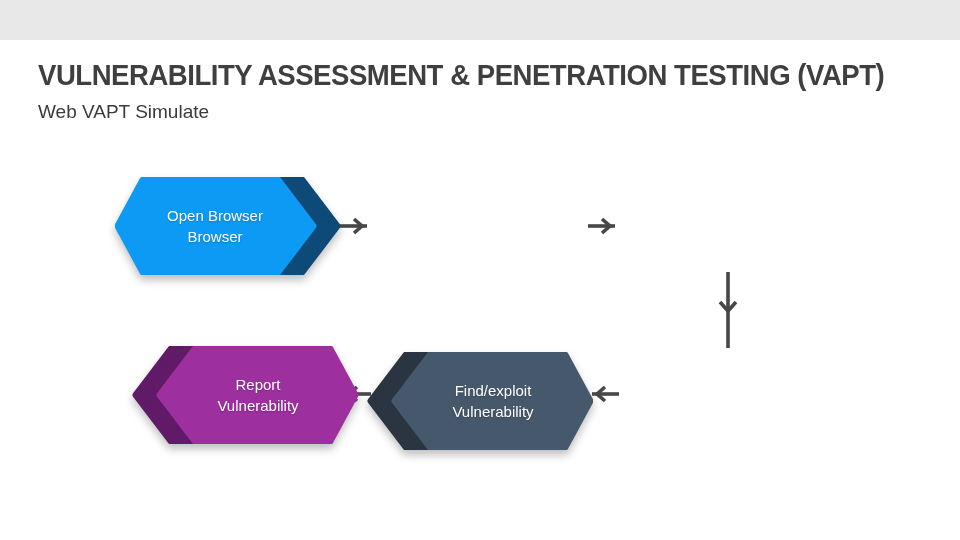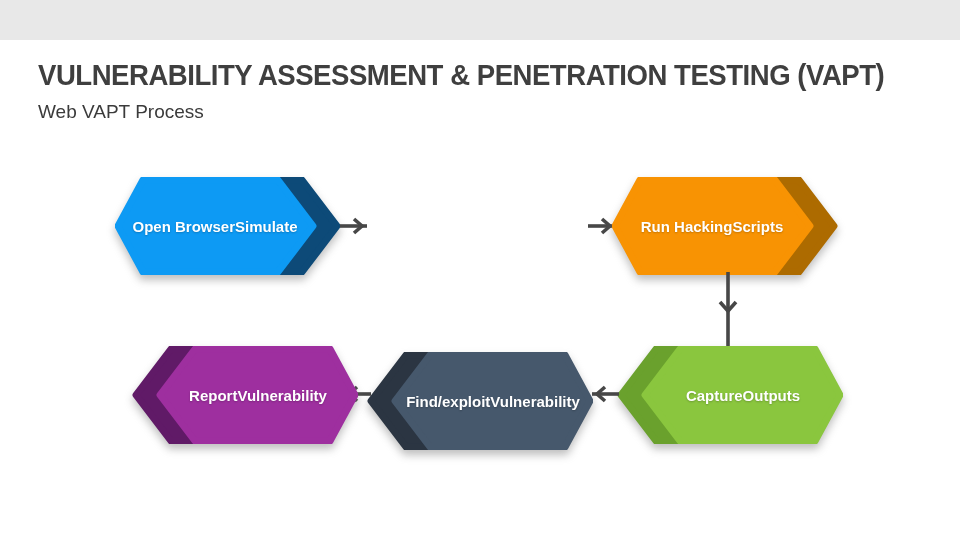--- a/index.html
+++ b/index.html
@@ -18,83 +18,63 @@
     font-size:19px; color:#3b3b3b; white-space:nowrap;
   }
   .step { position:absolute; width:226px; height:98px; }
   .step svg.shape {
     position:absolute; left:0; top:0;
     filter:drop-shadow(0 5px 4px rgba(110,110,110,0.45));
   }
   .step.flip svg.shape { transform:scaleX(-1); }
   .label {
     position:absolute; top:0; height:98px; width:196px; left:2px;
-    display:flex; align-items:center; justify-content:center;
-    color:#ffffff; font-size:15px; font-weight:bold; line-height:21px;
+    display:flex; flex-direction:column; align-items:center; justify-content:center;
+    color:#ffffff; font-size:15px; font-weight:normal; line-height:21px;
     text-align:center; text-shadow:0 1px 2px rgba(0,0,0,0.22);
   }
   .step.flip .label { left:28px; }
   .arrow { position:absolute; }
 </style>
 </head>
 <body>
 
 <div class="slide">
 
   <div class="title">VULNERABILITY ASSESSMENT &amp; PENETRATION TESTING (VAPT)</div>
-  <div class="subtitle">Web VAPT Process</div>
+  <div class="subtitle">Web VAPT Simulate</div>
 
   <div class="step" style="left:115px; top:137px;">
     <svg class="shape" width="226" height="98" viewBox="0 0 226 98">
       <polygon points="27,49 52,3 187,3 222,49 187,95 52,95" stroke-width="7" stroke-linejoin="round" stroke="#0d4a78" fill="#0d4a78"></polygon>
       <polygon points="3,49 28,3 163,3 198,49 163,95 28,95" stroke="#0d9af4" stroke-width="7" stroke-linejoin="round" fill="#0d9af4"></polygon>
     </svg>
     <div class="label">
       <span>Open Browser</span>
-      <span>Simulate</span>
+      <span>Browser</span>
     </div>
   </div>
 
   <svg class="arrow" style="left:340px; top:174px;" width="28" height="24">
     <line x1="0" y1="12" x2="27" y2="12" stroke-width="3.6" stroke="#474747"></line>
     <path d="M14,5 L22,12 L14,19" fill="none" stroke-width="3.6" stroke="#474747"></path>
   </svg>
 
 
   <svg class="arrow" style="left:588px; top:174px;" width="28" height="24">
     <line x1="0" y1="12" x2="27" y2="12" stroke-width="3.6" stroke="#474747"></line>
     <path d="M14,5 L22,12 L14,19" fill="none" stroke-width="3.6" stroke="#474747"></path>
   </svg>
 
-  <div class="step" style="left:612px; top:137px;">
-    <svg class="shape" width="226" height="98" viewBox="0 0 226 98">
-      <polygon points="27,49 52,3 187,3 222,49 187,95 52,95" stroke="#ad6b00" stroke-width="7" stroke-linejoin="round" fill="#ad6b00"></polygon>
-      <polygon points="3,49 28,3 163,3 198,49 163,95 28,95" stroke="#f89303" stroke-width="7" stroke-linejoin="round" fill="#f89303"></polygon>
-    </svg>
-    <div class="label">
-      <span>Run Hacking</span>
-      <span>Scripts</span>
-    </div>
-  </div>
 
   <svg class="arrow" style="left:716px; top:231px;" width="24" height="78">
     <line x1="12" y1="1" x2="12" y2="77" stroke-width="3.6" stroke="#474747"></line>
     <path d="M4,31 L12,40 L20,31" fill="none" stroke-width="3.6" stroke="#474747"></path>
   </svg>
 
-  <div class="step flip" style="left:617px; top:306px;">
-    <svg class="shape" width="226" height="98" viewBox="0 0 226 98">
-      <polygon points="27,49 52,3 187,3 222,49 187,95 52,95" stroke="#6aa12d" stroke-width="7" stroke-linejoin="round" fill="#6aa12d"></polygon>
-      <polygon points="3,49 28,3 163,3 198,49 163,95 28,95" stroke="#8ac63e" stroke-width="7" stroke-linejoin="round" fill="#8ac63e"></polygon>
-    </svg>
-    <div class="label">
-      <span>Capture</span>
-      <span>Outputs</span>
-    </div>
-  </div>
 
   <svg class="arrow" style="left:591px; top:342px;" width="28" height="24">
     <line x1="1" y1="12" x2="28" y2="12" stroke-width="3.6" stroke="#474747"></line>
     <path d="M14,5 L6,12 L14,19" fill="none" stroke-width="3.6" stroke="#474747"></path>
   </svg>
 
   <div class="step flip" style="left:367px; top:312px;">
     <svg class="shape" width="226" height="98" viewBox="0 0 226 98">
       <polygon points="27,49 52,3 187,3 222,49 187,95 52,95" stroke="#2b3542" stroke-width="7" stroke-linejoin="round" fill="#2b3542"></polygon>
       <polygon points="3,49 28,3 163,3 198,49 163,95 28,95" stroke="#46586c" stroke-width="7" stroke-linejoin="round" fill="#46586c"></polygon>

